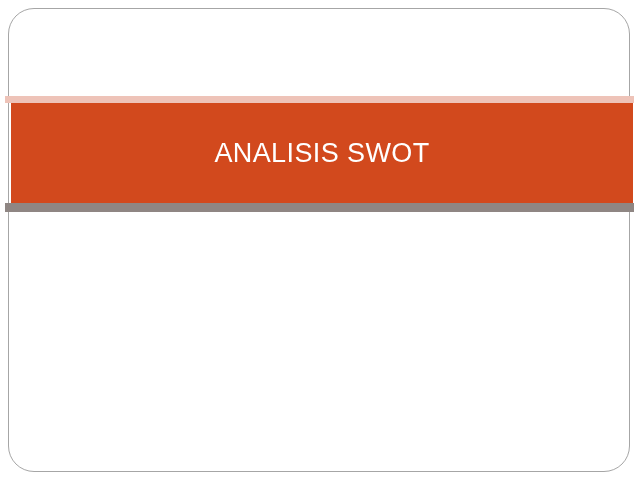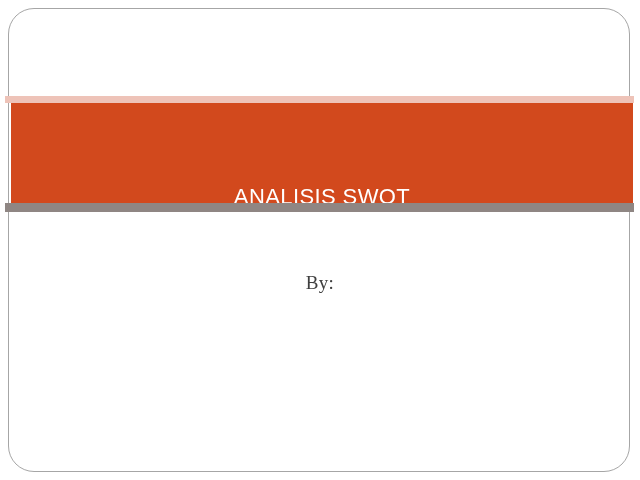--- a/index.html
+++ b/index.html
@@ -74,25 +74,24 @@
     position: absolute;
     left: 0;
     top: 0;
     width: 622px;
     height: 100px;
     display: flex;
     align-items: center;
     justify-content: center;
     color: #ffffff;
     font-family: "Liberation Sans", sans-serif;
-    font-size: 22px;
+    font-size: 27px;
     font-weight: 400;
     letter-spacing: 0.4px;
     white-space: nowrap;
-    margin-top: 44px;
   }
 
   
   .subtitle-block {
     position: absolute;
     left: 11px;
     top: 268px;
     width: 618px;
     text-align: center;
     font-family: "Liberation Serif", serif;
@@ -121,16 +120,15 @@
 
   <div class="title-band-group">
     <div class="band-accent-top"></div>
     <div class="band-main">
       <div class="title-text">ANALISIS SWOT</div>
     </div>
     <div class="band-accent-bottom"></div>
   </div>
 
   <div class="subtitle-block">
-    <div class="subtitle-line-by">By:</div>
   </div>
 
 </div>
 
 </body></html>

